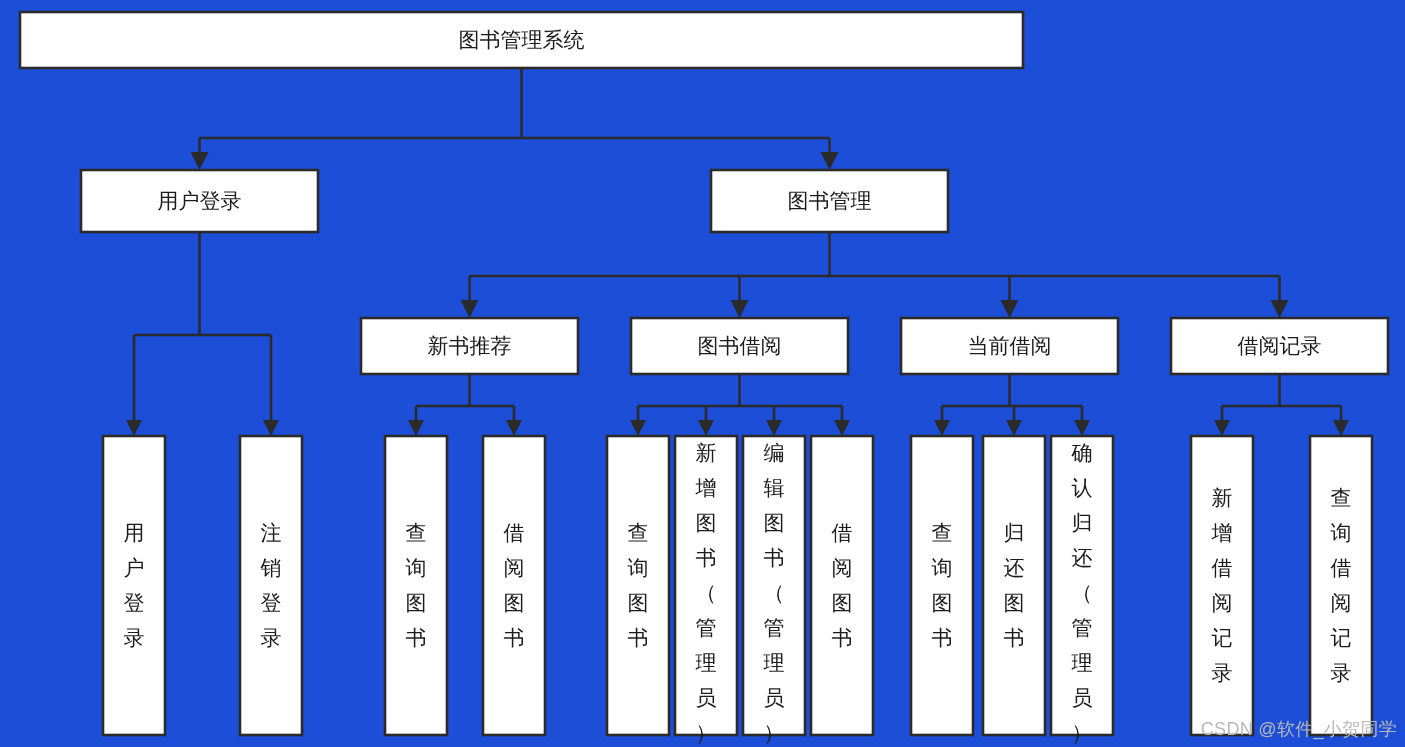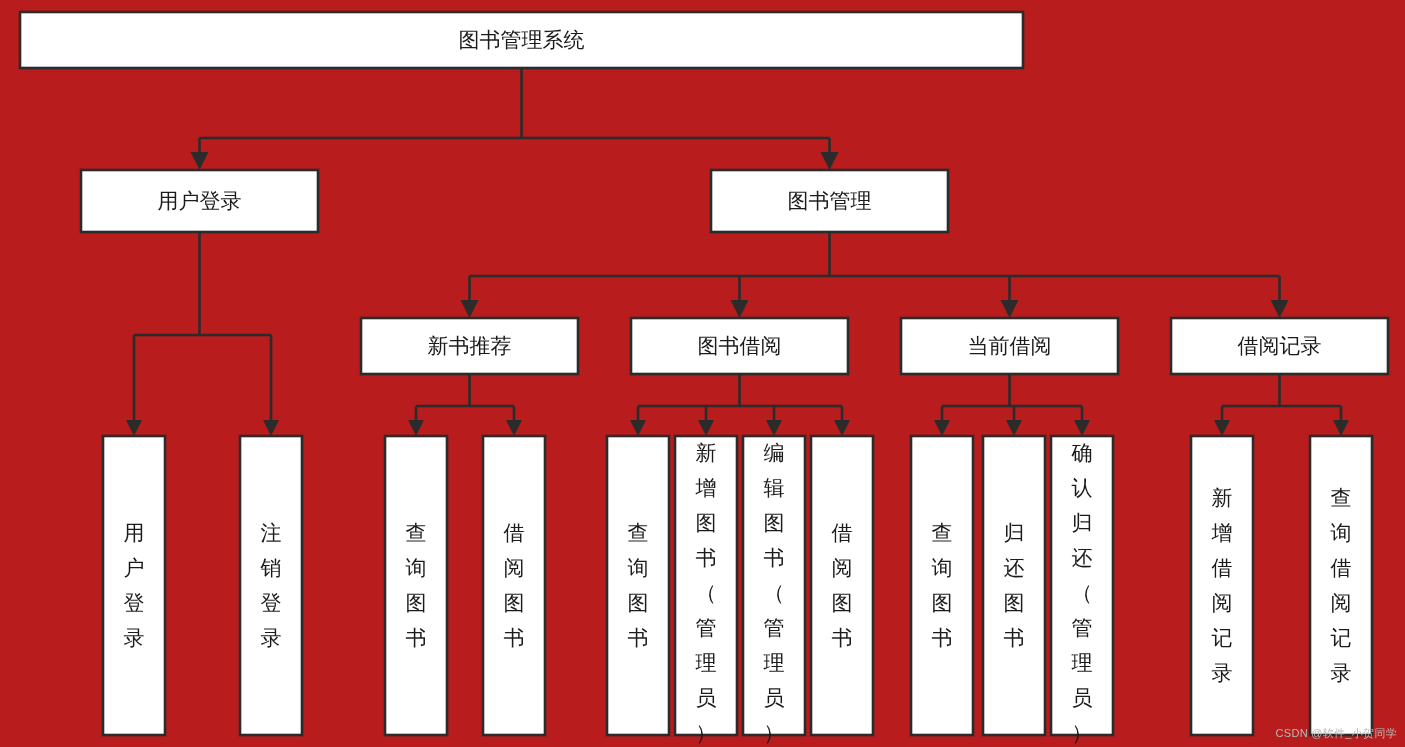--- a/index.html
+++ b/index.html
@@ -8,21 +8,21 @@
     padding: 0;
     background: #ffffff;
   }
   body {
     font-family: "Liberation Sans", "DejaVu Sans", sans-serif;
   }
   #diagram-root {
     position: relative;
     width: 1405px;
     height: 747px;
-    background: #b91c1c;
+    background: #1d4ed8;
     overflow: hidden;
   }
   svg#flow-svg {
     position: absolute;
     left: 0;
     top: 0;
     width: 1405px;
     height: 747px;
     display: block;
   }
@@ -52,21 +52,21 @@
     fill: #1b1b1b;
     font-family: "Liberation Sans", "DejaVu Sans", sans-serif;
     font-size: 21px;
     text-anchor: middle;
   }
   .watermark {
     position: absolute;
     right: 8px;
     bottom: 6px;
     color: #b9b9b9;
-    font-size: 11px;
+    font-size: 18px;
     font-family: "Liberation Sans", "DejaVu Sans", sans-serif;
     letter-spacing: 0.3px;
     white-space: nowrap;
     pointer-events: none;
   }
 </style>
 </head>
 <body>
 
 <div id="diagram-root">

